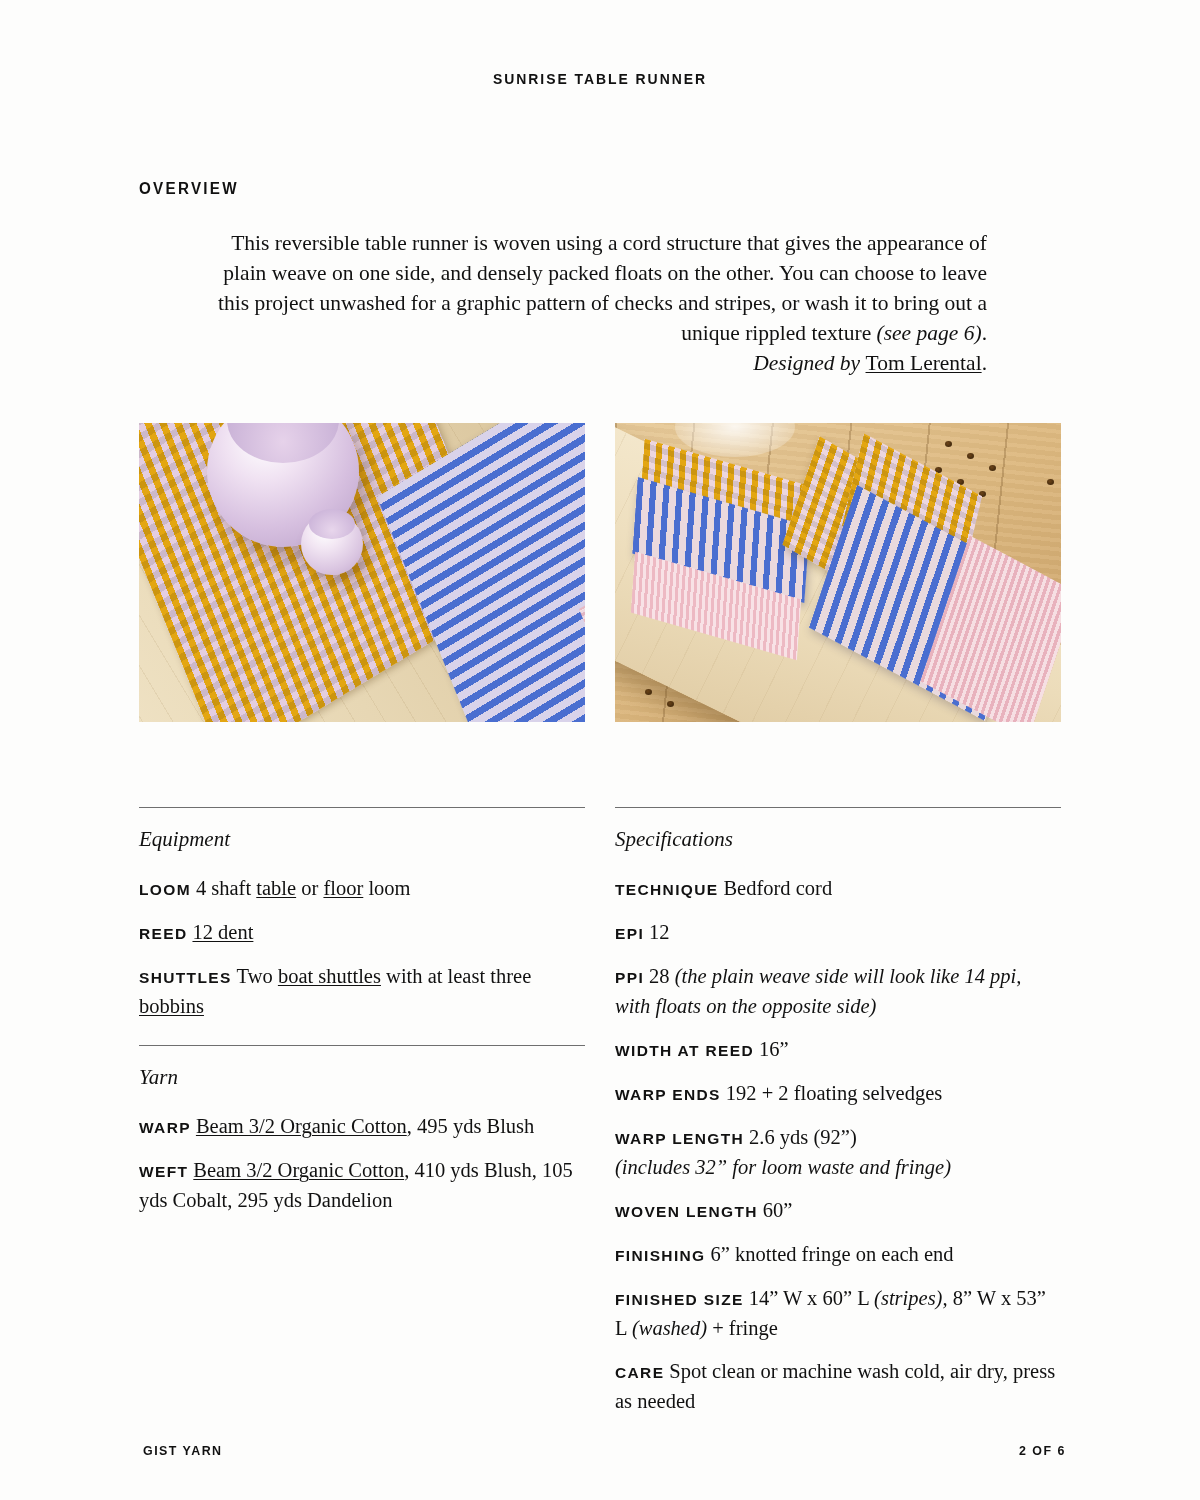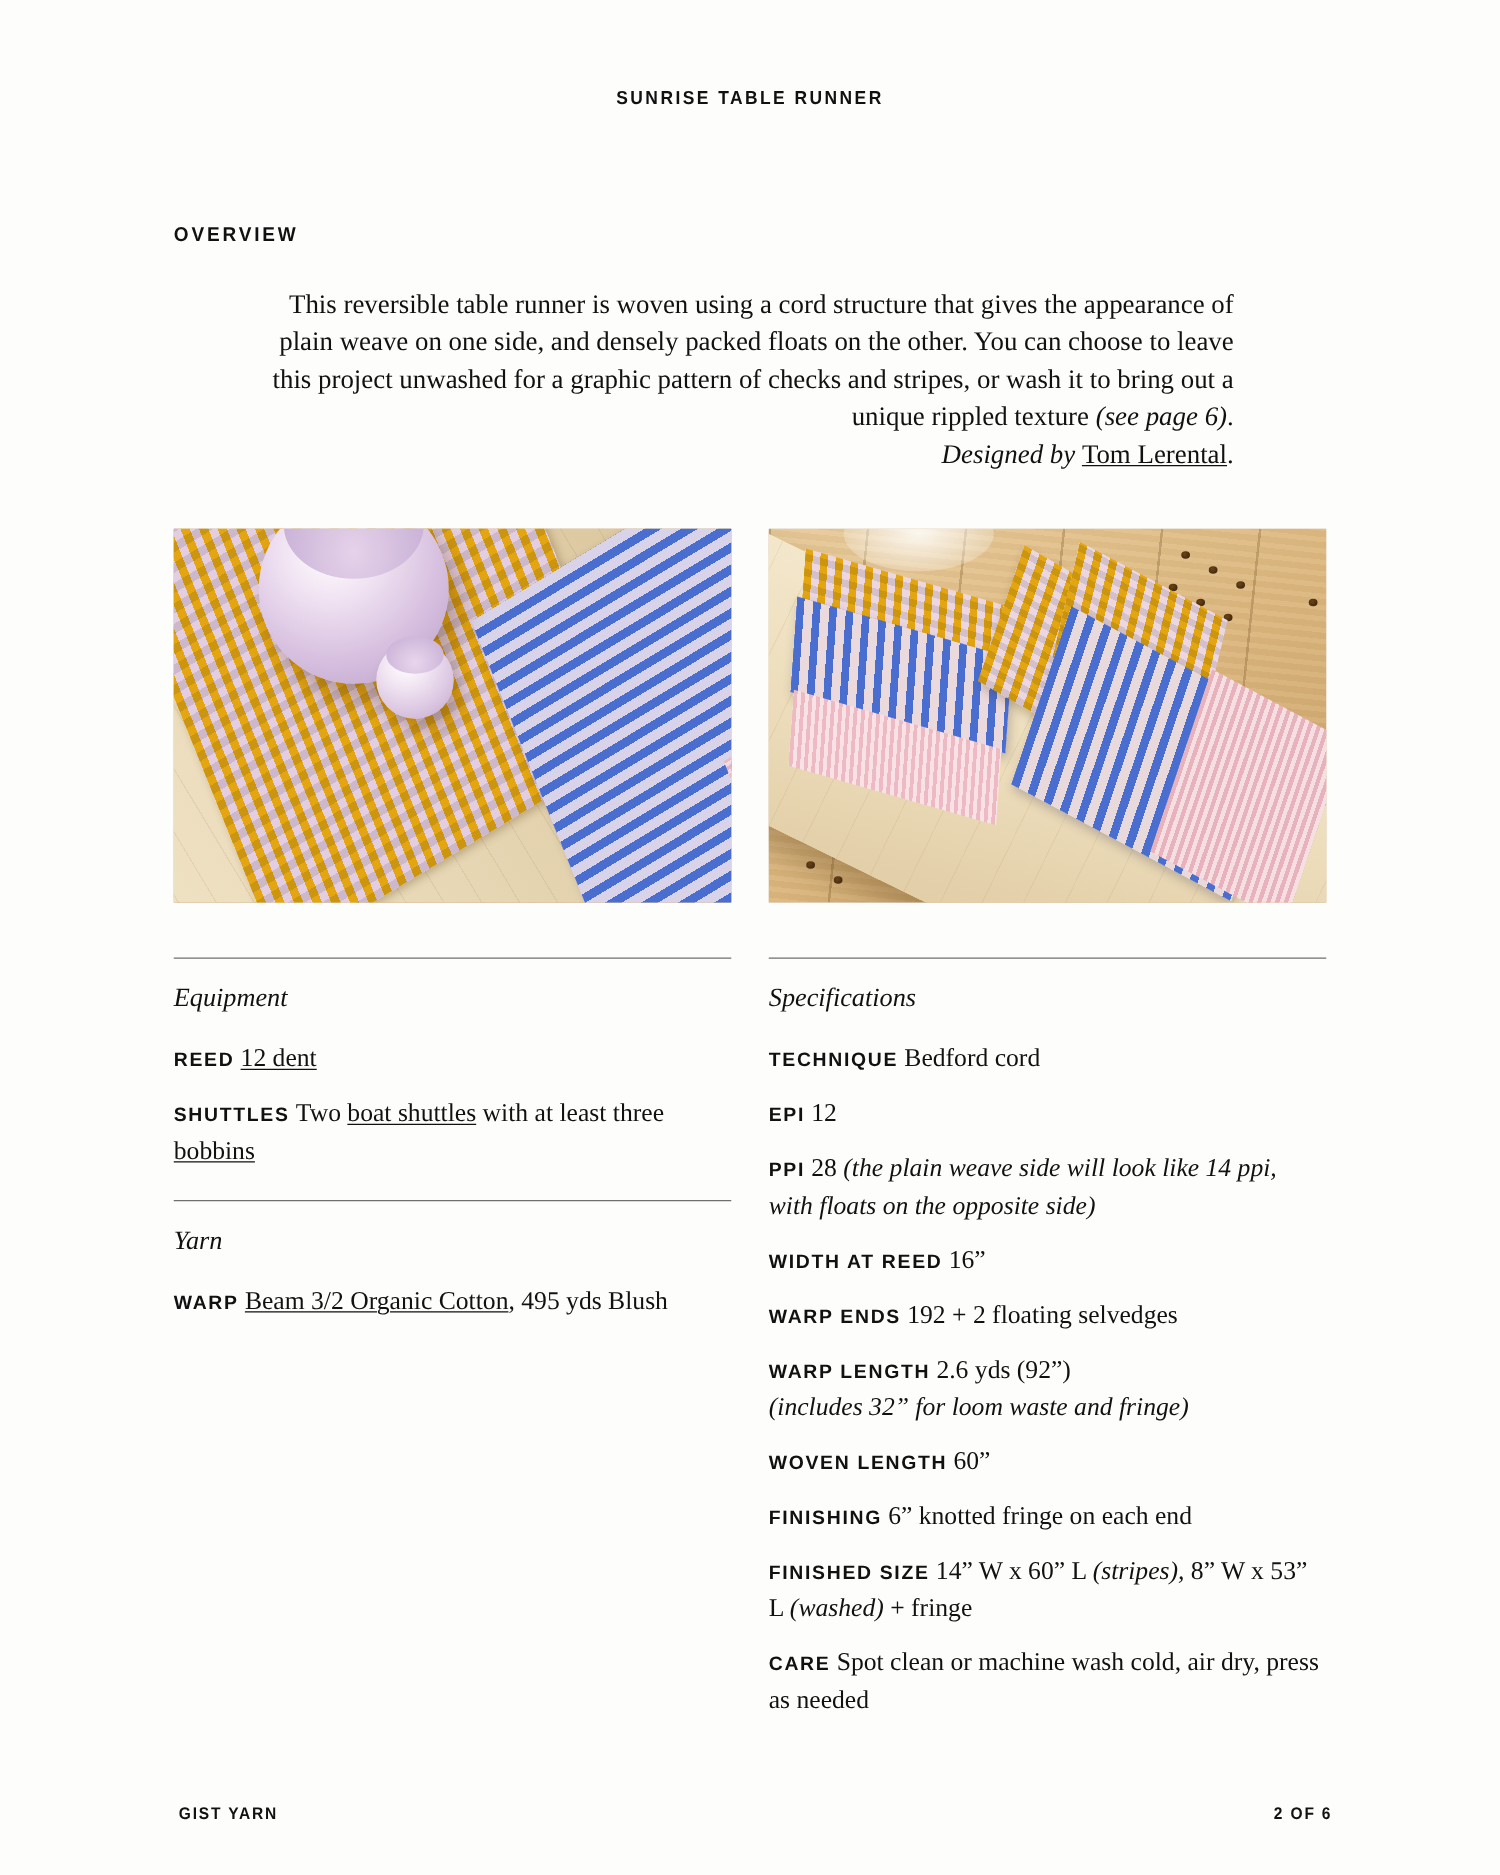--- a/index.html
+++ b/index.html
@@ -278,21 +278,21 @@
       #f6dfe3 3px, #f6dfe3 6px);
   }
   .p2-glare {
     left: 60px; top: -26px;
     width: 120px; height: 60px;
     border-radius: 50%;
     background: radial-gradient(ellipse, rgba(255,255,255,0.85), rgba(255,255,255,0));
   }
 
   
-  .col { position: absolute; top: 766px; width: 446px; }
+  .col { position: absolute; top: 807px; width: 446px; }
   #col-left  { left: 139px; }
   #col-right { left: 615px; }
 
   .rule {
     height: 1px;
     background: #6f6f6f;
     width: 100%;
   }
   .col-title {
     font-style: italic;
@@ -386,38 +386,44 @@
     <div class="layer p2-check-c"></div>
     <div class="layer p2-stripe-b"></div>
     <div class="layer p2-fringe-b"></div>
   </div>
 
   <div class="col" id="col-left">
     <div class="rule"></div>
     <div class="col-title">Equipment</div>
 
     <div class="spec-list">
+      <div class="spec">
+        <span class="lab">LOOM</span><span>4 shaft </span><a class="link" href="#">table</a><span> or </span><a class="link" href="#">floor</a><span> loom</span>
+      </div>
 
       <div class="spec">
         <span class="lab">REED</span><a class="link" href="#">12 dent</a>
       </div>
 
       <div class="spec">
         <span class="lab">SHUTTLES</span><span>Two </span><a class="link" href="#">boat shuttles</a><span> with at least three </span><a class="link" href="#">bobbins</a>
       </div>
     </div>
 
     <div class="subgroup">
       <div class="rule"></div>
       <div class="col-title">Yarn</div>
 
       <div class="spec-list">
         <div class="spec">
           <span class="lab">WARP</span><a class="link" href="#">Beam 3/2 Organic Cotton</a><span>, 495 yds Blush</span>
         </div>
+        <div class="spec">
+          <span class="lab">WEFT</span><a class="link" href="#">Beam 3/2 Organic Cotton</a><span>, 410 yds Blush, 105 yds Cobalt, 295 yds Dandelion</span>
+        </div>
       </div>
     </div>
   </div>
 
   <div class="col" id="col-right">
     <div class="rule"></div>
     <div class="col-title">Specifications</div>
 
     <div class="spec-list">
       <div class="spec">

